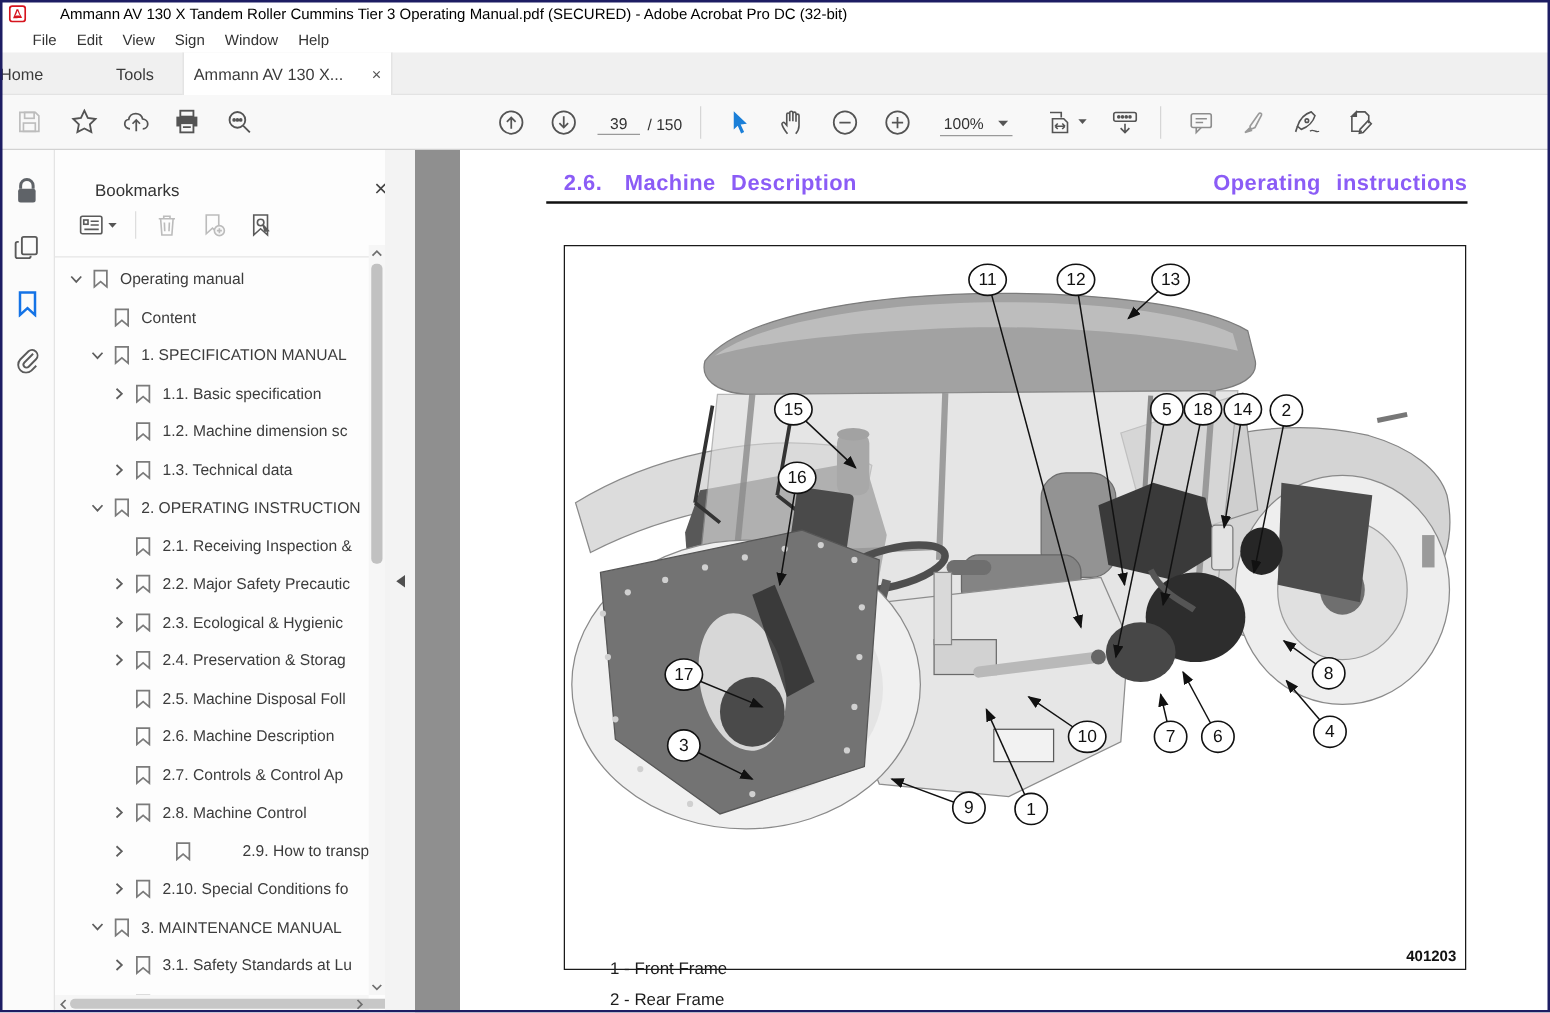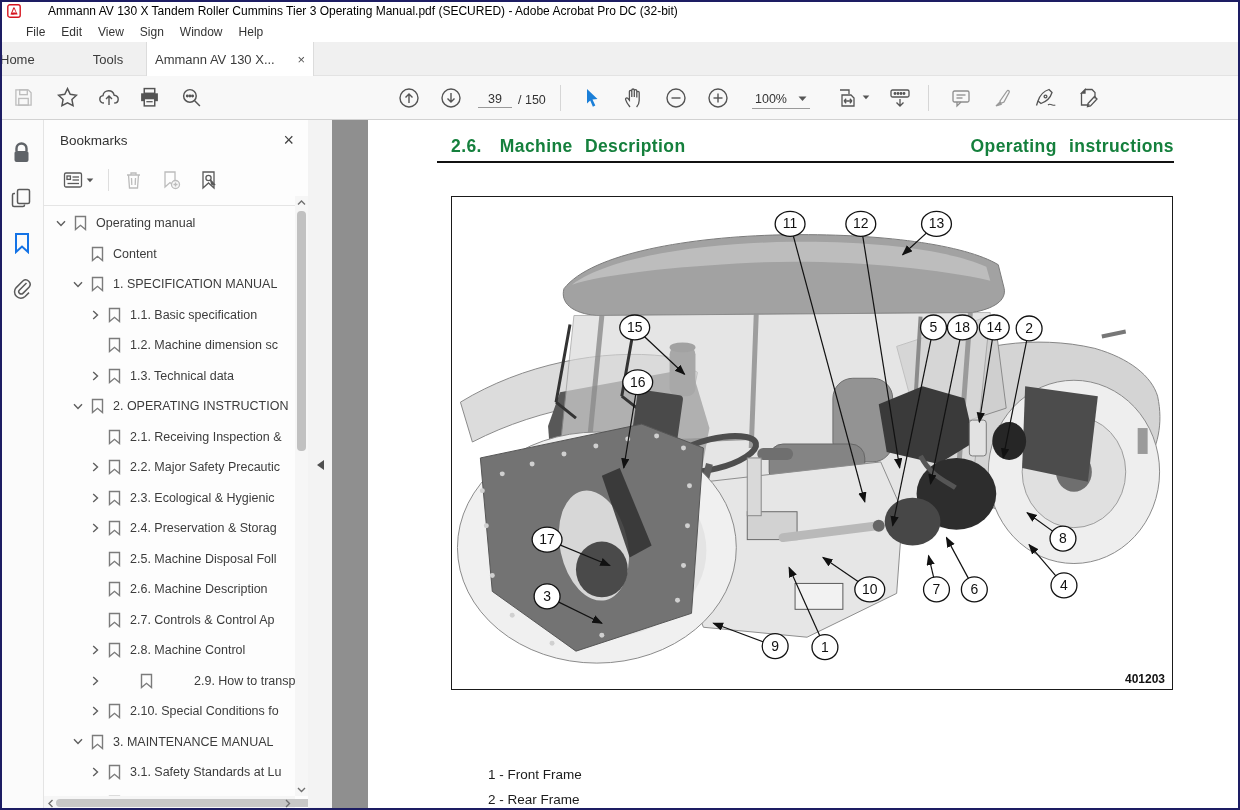--- a/index.html
+++ b/index.html
@@ -39,21 +39,21 @@
   .main { position:absolute; left:0; top:120px; width:1240px; height:690px; }
 
   
   .rail { position:absolute; left:0; top:0; width:44px; height:100%; background:#fbfbfb; border-right:1px solid #e4e4e4; }
   .rail-btn { position:absolute; left:50%; transform:translateX(-50%); width:34px; height:34px; display:flex; align-items:center; justify-content:center; background:none; border:none; color:#5a5a5a; }
   .rail-btn.active { color:#1473e6; }
   .rail-lock { color:#5f6368; }
 
   
   .panel { position:absolute; left:44px; top:0; width:264px; height:100%; background:#fdfdfd; overflow:hidden; }
-  .panel-head { position:absolute; left:0; top:0; width:100%; height:40px; display:flex; align-items:center; justify-content:space-between; padding:0 14px 0 16px; }
+  .panel-head { position:absolute; left:16px; top:0; width:100%; height:40px; display:flex; align-items:flex-end; justify-content:space-between; padding:0 14px 0 16px; }
   .panel-title { font-size:13.5px; color:#333; }
   .panel-close { font-size:18px; color:#444; background:none; border:none; line-height:1; }
   .panel-tools { position:absolute; left:0; top:40px; width:100%; height:40px; display:flex; align-items:center; gap:10px; padding-left:14px; }
   .pt-btn { width:28px; height:26px; display:flex; align-items:center; justify-content:center; background:none; border:none; color:#5a5a5a; }
   .pt-btn.disabled { color:#bcbcbc; }
   .pt-sep { width:1px; height:22px; background:#dedede; }
   .panel-div { position:absolute; left:0; top:85px; width:100%; height:1px; background:#e5e5e5; }
   .bm-tree { position:absolute; left:0; top:88px; right:13px; bottom:14px; overflow:hidden; }
   .bm-row { height:30.5px; display:flex; align-items:center; white-space:nowrap; overflow:hidden; }
   .chev { width:14px; height:14px; flex:0 0 auto; display:flex; align-items:center; justify-content:center; color:#5f5f5f; }
@@ -70,26 +70,26 @@
   .hs-thumb { position:absolute; left:12px; top:3px; height:8px; width:330px; border-radius:4px; background:#c7c7c7; }
 
   
   .gutter { position:absolute; left:308px; top:0; width:24px; height:100%; background:#f3f3f3; }
   .gutter-btn { position:absolute; left:0; top:50%; transform:translateY(-50%); width:24px; height:40px; background:none; border:none; display:flex; align-items:center; justify-content:center; }
   .tri-left { width:0; height:0; border-top:5px solid transparent; border-bottom:5px solid transparent; border-right:7px solid #4f4f4f; }
 
   
   .docbg { position:absolute; left:332px; top:0; right:0; height:100%; background:#8f8f8f; }
   .page { position:absolute; left:36px; top:0; right:0; height:100%; background:#fff; overflow:hidden; }
-  .doc-head { position:absolute; left:83px; right:66px; top:16px; display:flex; justify-content:space-between; font-weight:bold; font-size:17.5px; color:#15803d; letter-spacing:0.4px; }
+  .doc-head { position:absolute; left:83px; right:66px; top:16px; display:flex; justify-content:space-between; font-weight:bold; font-size:17.5px; color:#8b5cf6; letter-spacing:0.4px; }
   .doc-head .sec-no { margin-right:18px; }
   .doc-head .left-grp { display:flex; }
   .doc-head .word-gap { word-spacing:7px; }
   .doc-rule { position:absolute; left:69px; right:66px; top:41px; height:2px; background:#111; }
-  .figure { position:absolute; left:83px; top:76px; width:722px; height:494px; border:1px solid #1a1a1a; background:#fff; }
+  .figure { position:absolute; left:83px; top:76px; width:722px; height:580px; border:1px solid #1a1a1a; background:#fff; }
   .figure svg { display:block; }
   .fig-code { position:absolute; right:7px; bottom:3px; font-size:12px; font-weight:bold; color:#111; }
   .legend { position:absolute; left:120px; top:643px; }
   .legend-line { font-size:13.5px; color:#1c1c1c; line-height:24.5px; }
 </style>
 </head>
 <body>
 
 <div class="win">
 

